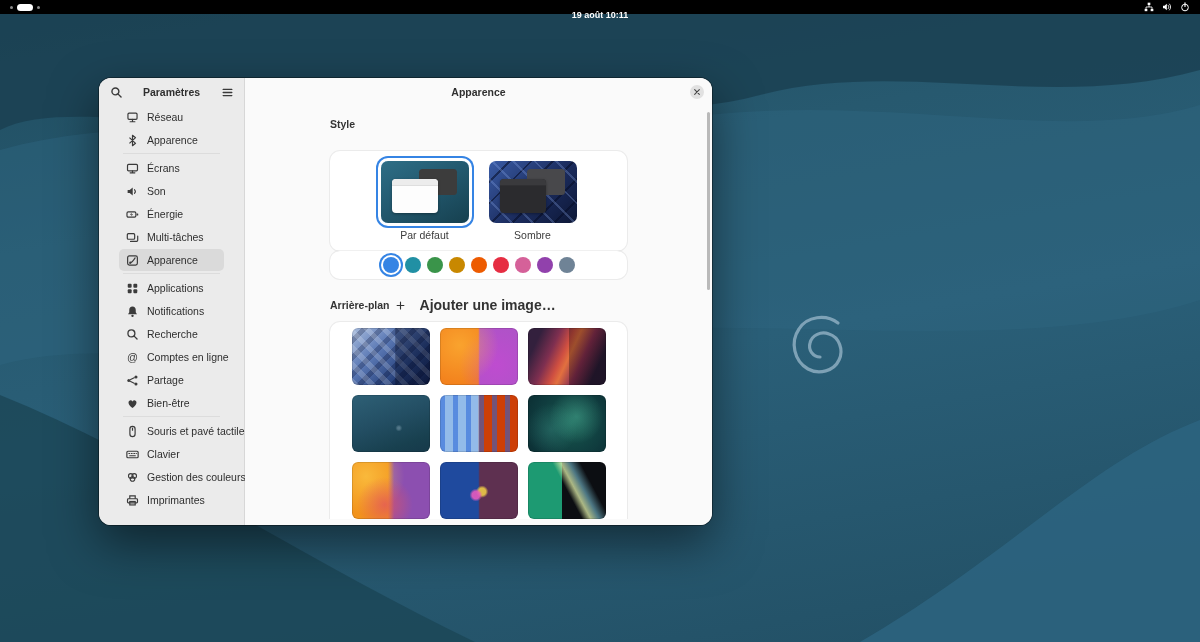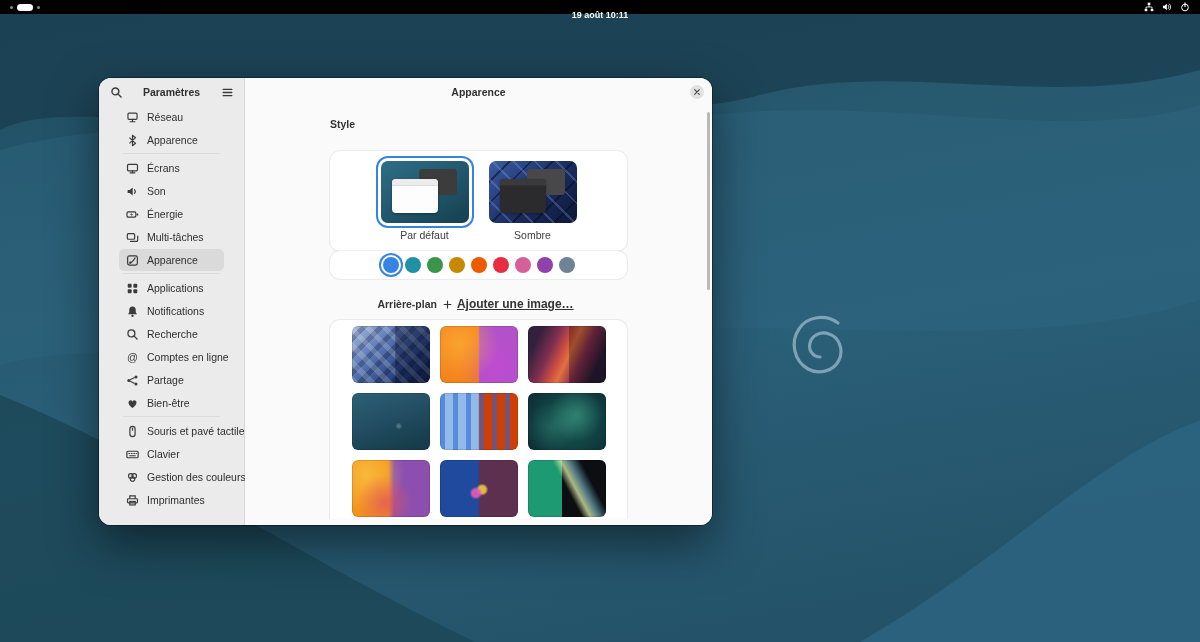--- a/index.html
+++ b/index.html
@@ -79,23 +79,23 @@
   .win-front.dark-win { background:#2b2b2e; }
   .win-front-header.dark-win { background:#3a3a3d; border-bottom:1px solid #303033; }
   .style-label { margin-top:6px; font-size:10.5px; color:#3c3c3c; }
 
   
   .accent-card { height:28px; display:flex; align-items:center; justify-content:center; gap:6px; }
   .swatch { width:16px; height:16px; border-radius:50%; border:none; cursor:pointer; }
   .swatch.selected { box-shadow:0 0 0 2px #fff, 0 0 0 4px var(--accent); }
 
   
-  .bg-row { margin-top:15px; display:flex; align-items:center; justify-content:center; }
-  .add-btn { display:flex; align-items:center; gap:5px; background:transparent; border:none; border-radius:6px;
-    font-size:12px; font-weight:bold; color:#333; padding:3px 6px; cursor:pointer; font-family:inherit;text-decoration:underline; }
+  .bg-row { margin-top:15px; display:flex; align-items:center; justify-content:flex-start; }
+  .add-btn { display:flex; align-items:center; gap:15px; background:transparent; border:none; border-radius:6px;
+    font-size:14px; font-weight:bold; color:#333; padding:3px 6px; cursor:pointer; font-family:inherit; }
   .add-btn svg { width:9px; height:9px; display:block; }
 
   .wp-card { margin-top:6px; height:230px; padding:6px 0; }
   .wp-grid { display:grid; grid-template-columns:repeat(3,78px); gap:10px; justify-content:center; }
   .wp { width:78px; height:57px; border-radius:6px; box-shadow:inset 0 0 0 1px rgba(0,0,0,.12); cursor:pointer; }
   .wp1 { background:
       linear-gradient(90deg, transparent 55%, rgba(3,8,30,.35) 56%),
       repeating-linear-gradient(45deg, rgba(255,255,255,.18) 0 5px, transparent 5px 12px),
       repeating-linear-gradient(-45deg, rgba(2,8,40,.25) 0 5px, transparent 5px 12px),
       linear-gradient(135deg,#a8bcdd 0%,#5b79b5 35%,#26407a 70%,#12204a 100%); }

